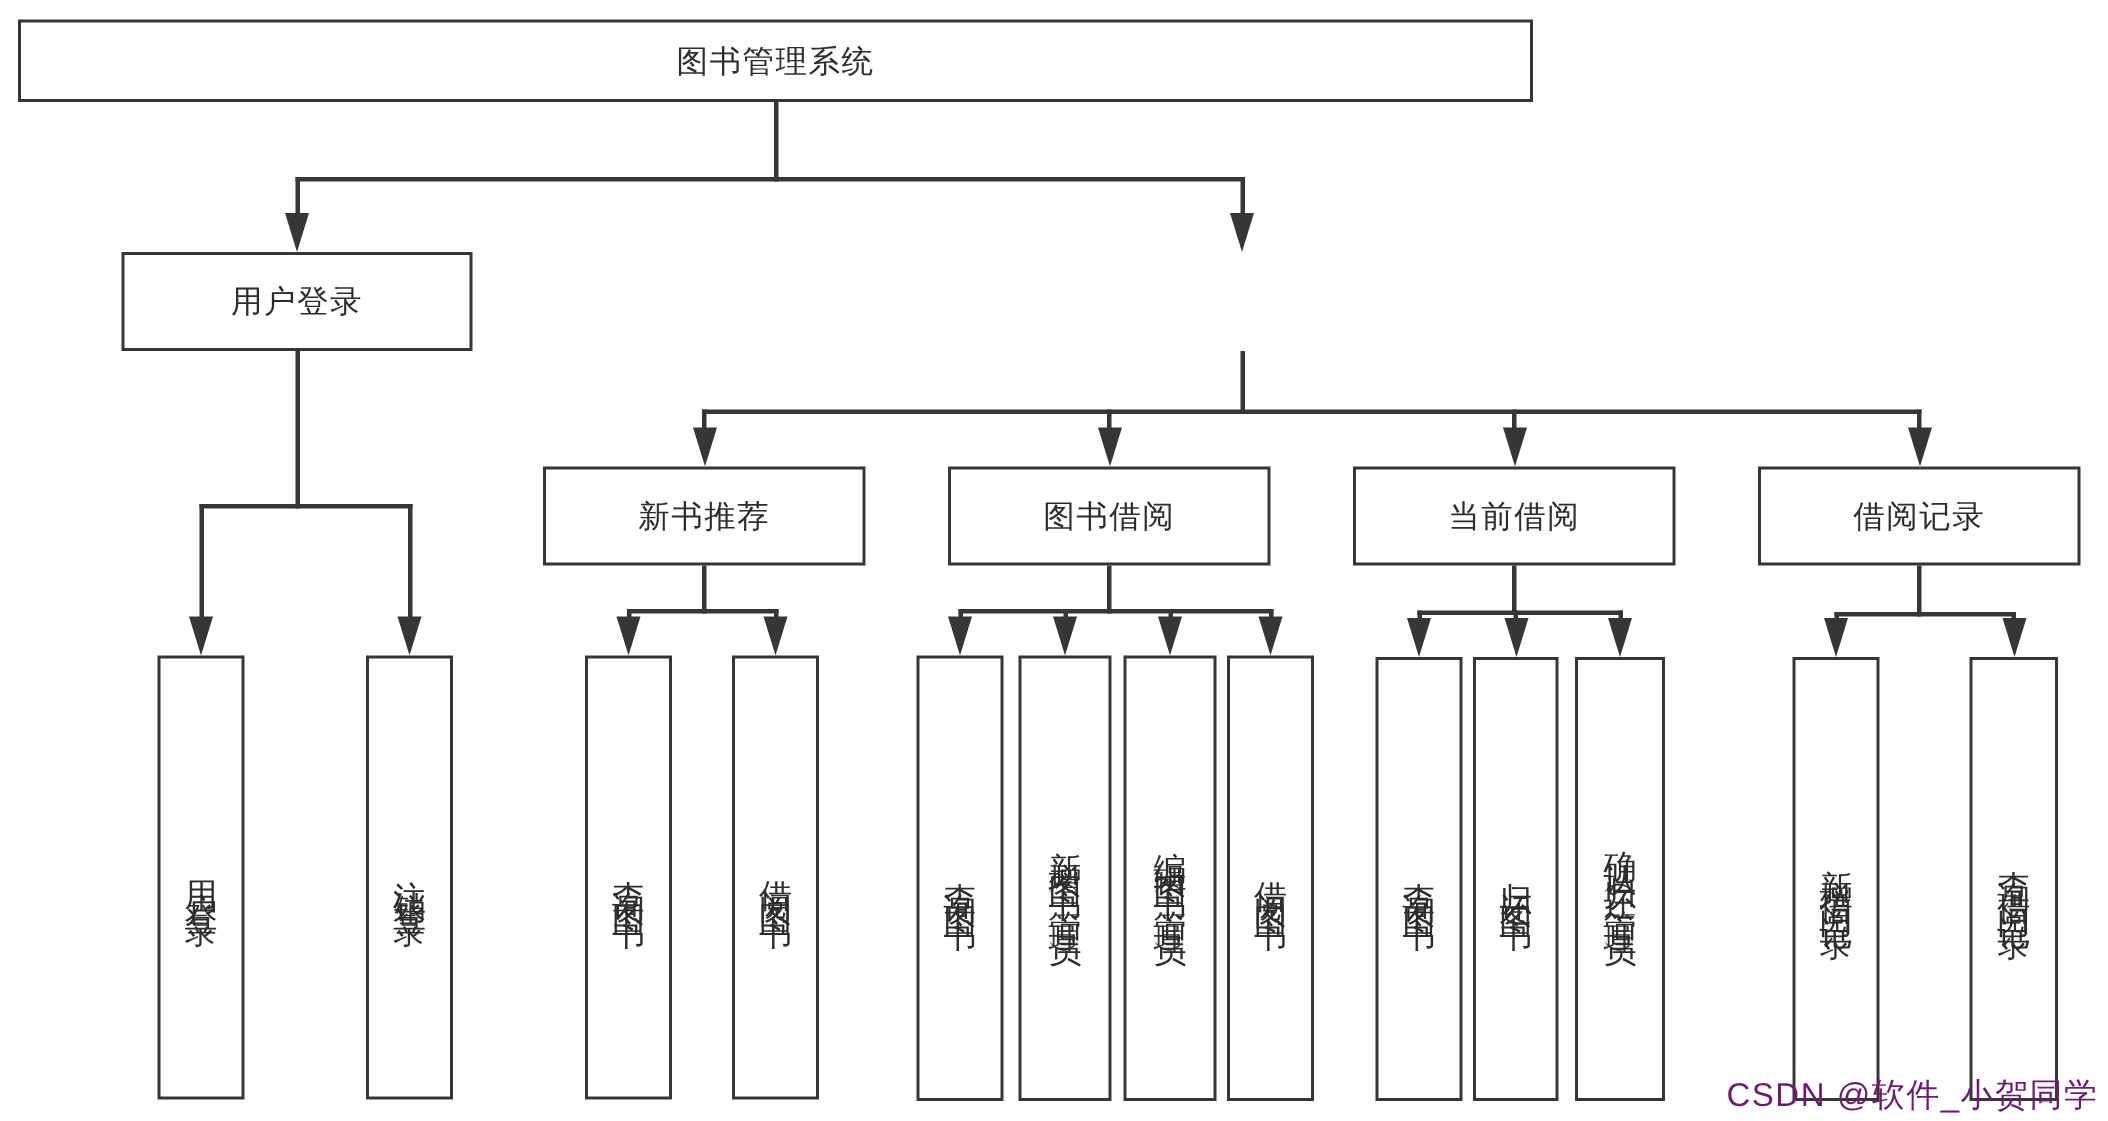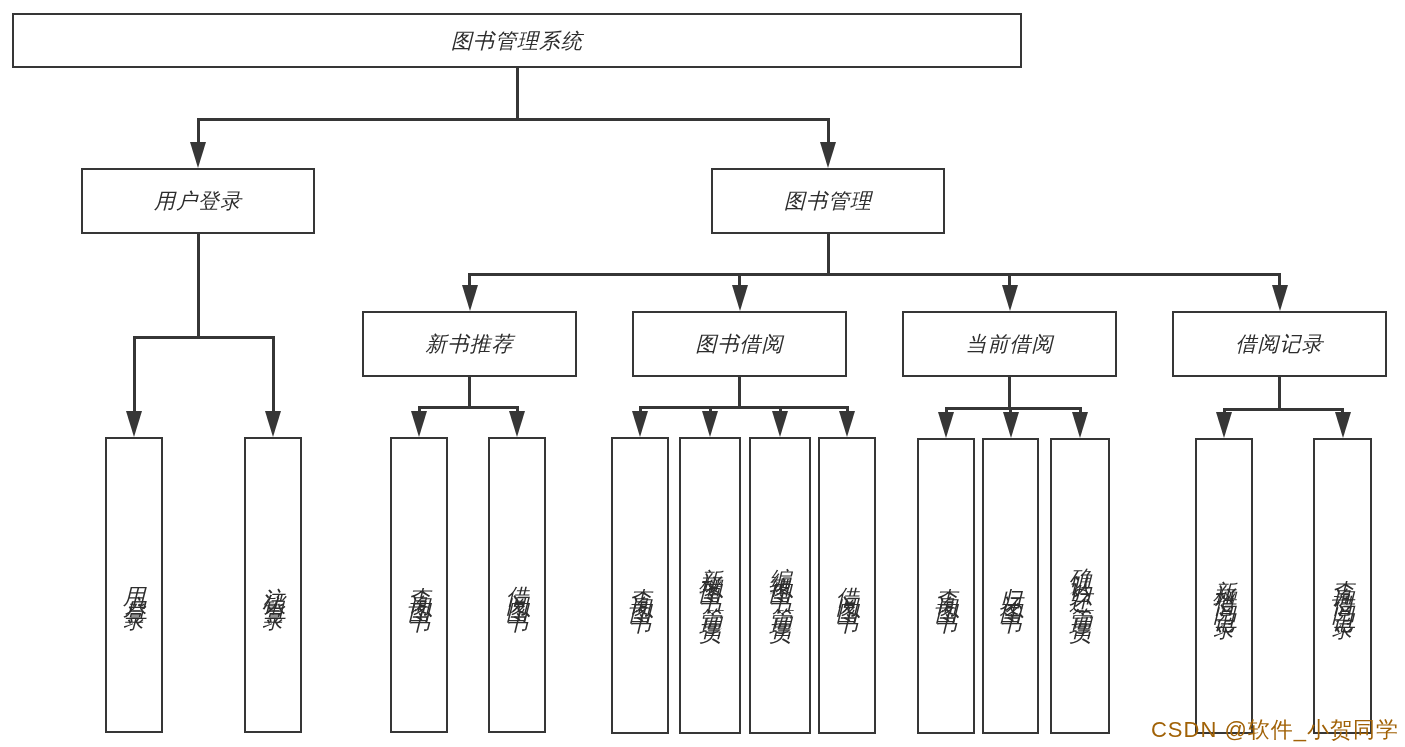--- a/index.html
+++ b/index.html
@@ -1,57 +1,54 @@
 <!DOCTYPE html>
 <html><head>
 <meta charset="utf-8">
 <style>
   html, body { margin:0; padding:0; }
   body {
     width:1405px; height:747px; position:relative;
     background:#ffffff; overflow:hidden;
     font-family:"Liberation Sans", sans-serif;
   }
-  #canvas { position:absolute; left:0; top:0; width:1405px; height:747px;font-style:italic; }
+  #canvas { position:absolute; left:0; top:0; width:1405px; height:747px; }
   .node {
     position:absolute; box-sizing:border-box;
     background:#ffffff; border:2px solid #363636;
     display:flex; align-items:center; justify-content:center;
     color:#2d2d2d;
   }
   .node.h span { font-size:21px; letter-spacing:1px; white-space:nowrap; }
   .node.v span {
     writing-mode:vertical-rl; text-orientation:mixed;
     font-size:22px; line-height:1; letter-spacing:8px; white-space:nowrap;
   }
   .seg { position:absolute; background:#363636; }
   .arrowhead {
     position:absolute; width:0; height:0;
     border-left:8px solid transparent;
     border-right:8px solid transparent;
     border-top:26px solid #363636;
   }
   .watermark {
     position:absolute; right:6px; bottom:2px;
-    font-size:22px; color:#a16207; letter-spacing:1px;
+    font-size:22px; color:#701a75; letter-spacing:1px;
     white-space:nowrap;
   }
 </style>
 </head>
 <body>
 
 <div id="canvas">
     <div class="node h" style="left: 12px; top: 13px; width: 1010px; height: 55px;">
       <span>图书管理系统</span>
     </div>
     <div class="node h" style="left: 81px; top: 168px; width: 234px; height: 66px;">
       <span>用户登录</span>
-    </div>
-    <div class="node h" style="left: 711px; top: 168px; width: 234px; height: 66px;">
-      <span>图书管理</span>
     </div>
     <div class="node h" style="left: 632px; top: 311px; width: 215px; height: 66px;">
       <span>图书借阅</span>
     </div>
     <div class="node h" style="left: 362px; top: 311px; width: 215px; height: 66px;">
       <span>新书推荐</span>
     </div>
     <div class="node h" style="left: 902px; top: 311px; width: 215px; height: 66px;">
       <span>当前借阅</span>
     </div>

